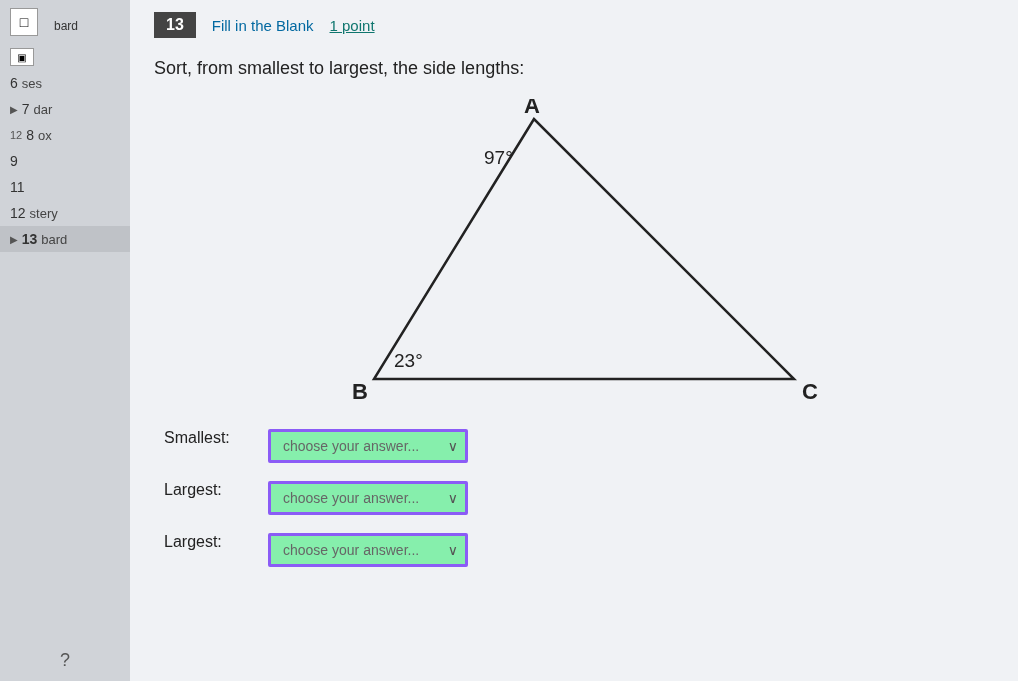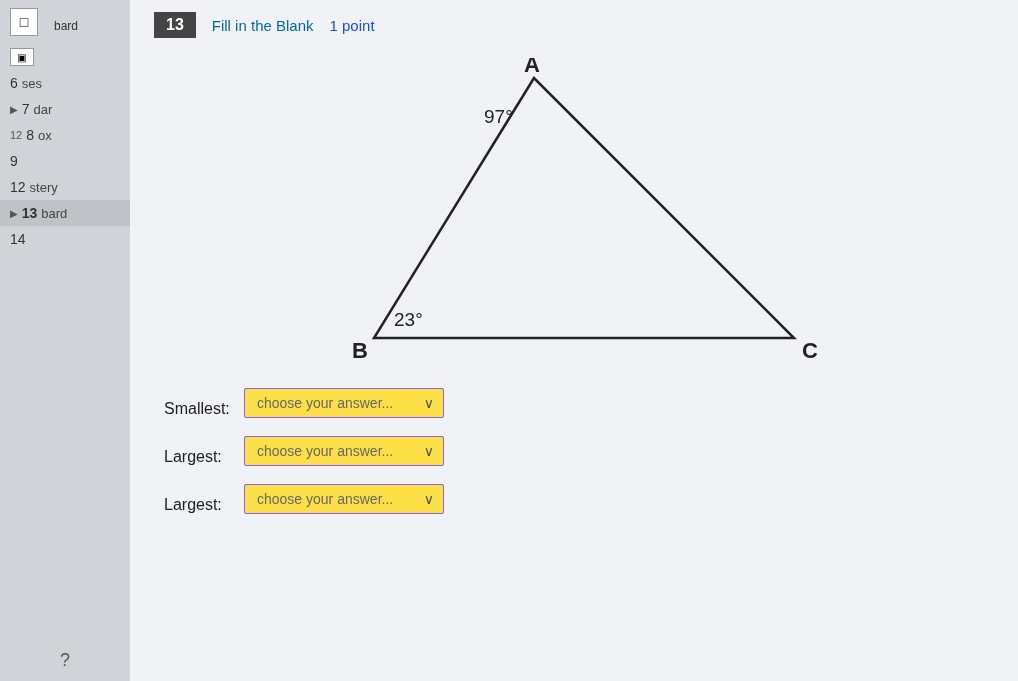--- a/index.html
+++ b/index.html
@@ -128,21 +128,22 @@
     }
 
     .question-type {
       font-size: 15px;
       color: #0369a1;
       font-weight: normal;
     }
 
     .question-points {
       font-size: 15px;
-      color: #1d4ed8;
+      color: #0f766e;
+      text-decoration: underline;
     }
 
     .question-body {
       padding: 8px 24px 16px 24px;
       background: #f0f2f5;
       flex: 1;
     }
 
     .question-text {
       font-size: 18px;
@@ -158,38 +159,38 @@
       margin: 0 auto 20px auto;
     }
 
     .triangle-container svg {
       width: 100%;
       height: 100%;
     }
 
     .answer-row {
       display: flex;
-      align-items: flex-end;
+      align-items: flex-start;
       margin-bottom: 18px;
       padding-left: 10px;
-      gap: 0;
+      gap: 24px;
     }
 
     .answer-label {
       font-size: 16px;
       color: #222;
       min-width: 80px;
       font-weight: normal;
     }
 
     .answer-select {
       appearance: none;
       -webkit-appearance: none;
-      background: #fde047;
-      border: 1px solid #8b5cf6;
+      background: #86efac;
+      border: 3px solid #8b5cf6;
       border-radius: 2px;
       padding: 6px 32px 6px 12px;
       font-size: 14px;
       color: #666;
       min-width: 200px;
       cursor: pointer;
       position: relative;
     }
 
     .select-wrapper {
@@ -242,53 +243,54 @@
       <span class="nav-number" style="font-size:11px;color:#555">12</span>
       <span class="nav-number" style="margin-left:4px">8</span>
       <span class="nav-text">ox</span>
     </div>
 
     <div class="nav-row">
       <span class="nav-number">9</span>
     </div>
 
 
+    <div class="nav-row">
+      <span class="nav-number">11</span>
+    </div>
 
     <div class="nav-row">
       <span class="nav-number">12</span>
       <span class="nav-text">stery</span>
     </div>
 
     <div class="nav-row active-row">
       <span class="arrow">▶</span>
       <span class="nav-number" style="font-weight:bold;">13</span>
       <span class="nav-text">bard</span>
     </div>
 
-    <div class="nav-row">
-      <span class="nav-number">14</span>
-    </div>
   </div>
 
   <div style="padding:10px; display:flex; align-items:center; justify-content:center;">
     <span style="font-size:18px; color:#555;">?</span>
   </div>
 </div>
 
 <div class="main-content">
 
   <div class="question-header">
     <div class="question-number-badge">
       <span>13</span>
     </div>
     <span class="question-type">Fill in the Blank</span>
     <span class="question-points">1 point</span>
   </div>
 
   <div class="question-body">
+    <p class="question-text">Sort, from smallest to largest, the side lengths:</p>
 
     <div class="triangle-container">
       <svg viewBox="0 0 520 310" xmlns="http://www.w3.org/2000/svg">
 
         <polygon points="220,20 60,280 480,280" fill="none" stroke="#222" stroke-width="2.5"></polygon>
 
         <text x="210" y="14" font-size="22" font-weight="bold" fill="#222" font-family="Arial">A</text>
         <text x="38" y="300" font-size="22" font-weight="bold" fill="#222" font-family="Arial">B</text>
         <text x="488" y="300" font-size="22" font-weight="bold" fill="#222" font-family="Arial">C</text>
 

